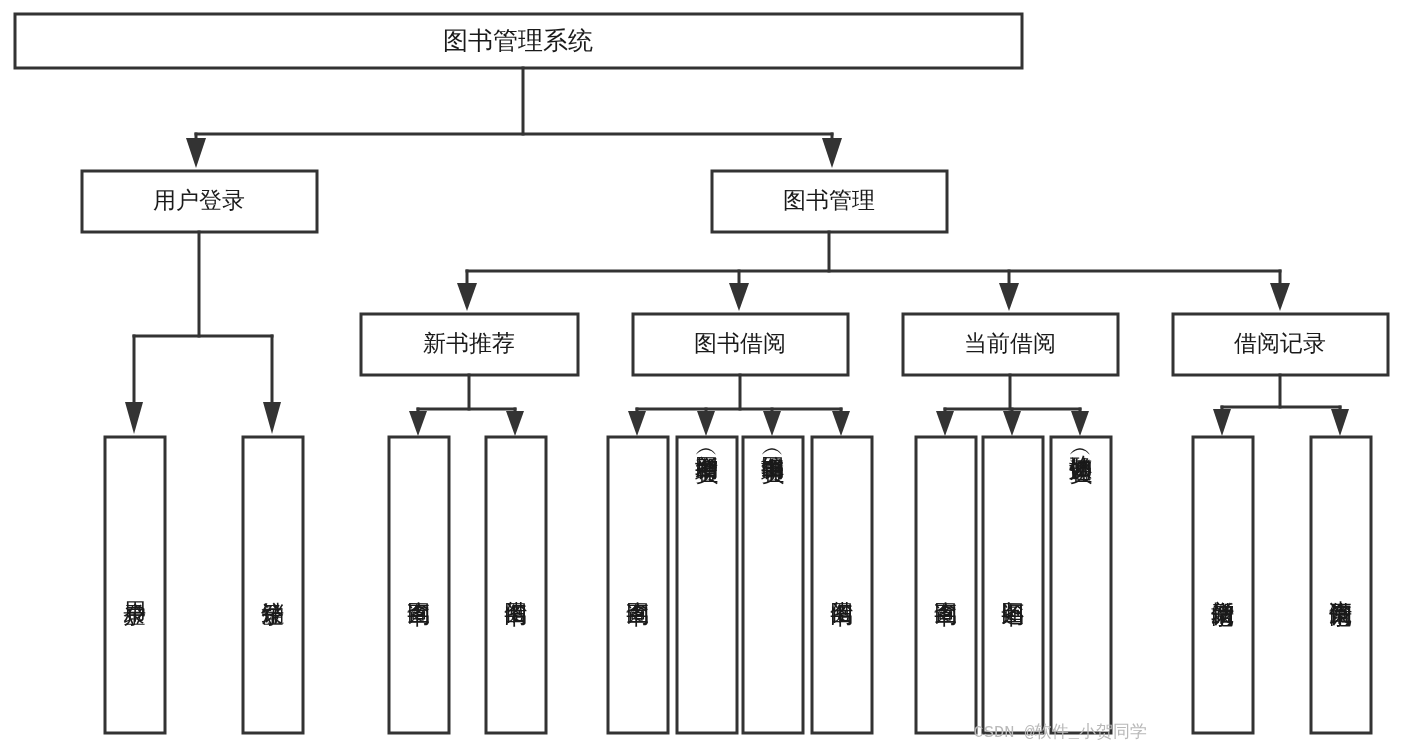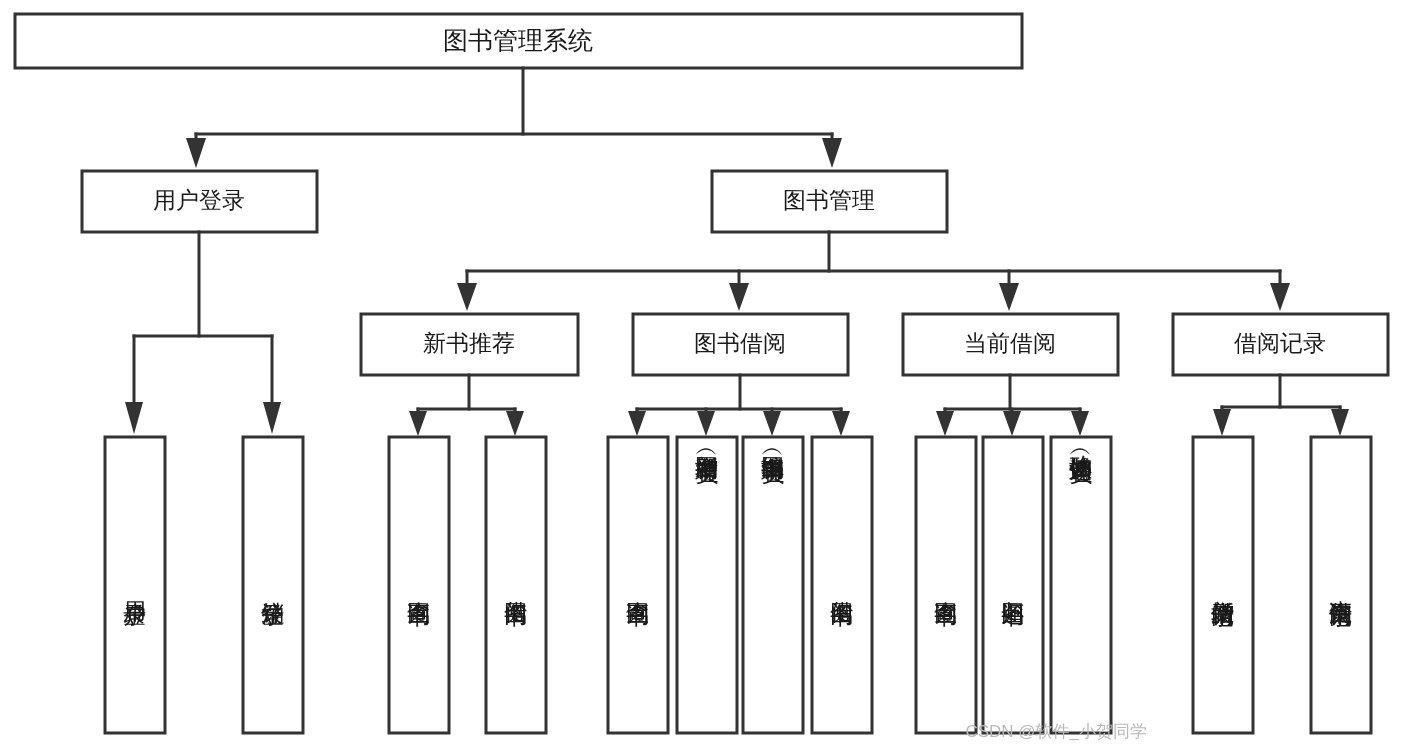--- a/index.html
+++ b/index.html
@@ -72,21 +72,21 @@
     line-height: 1.06;
     letter-spacing: 1px;
     color: #1a1a1a;
     white-space: nowrap;
     text-align: center;
   }
   .watermark {
     position: absolute;
     right: 8px;
     bottom: 4px;
-    font-family: Liberation Sans, sans-serif;
+    font-family: Liberation Mono, monospace;
     font-size: 17px;
     color: #b9b9b9;
     white-space: nowrap;
     user-select: none;
   }
 </style>
 </head>
 <body>
 
 <div id="diagram-root">

